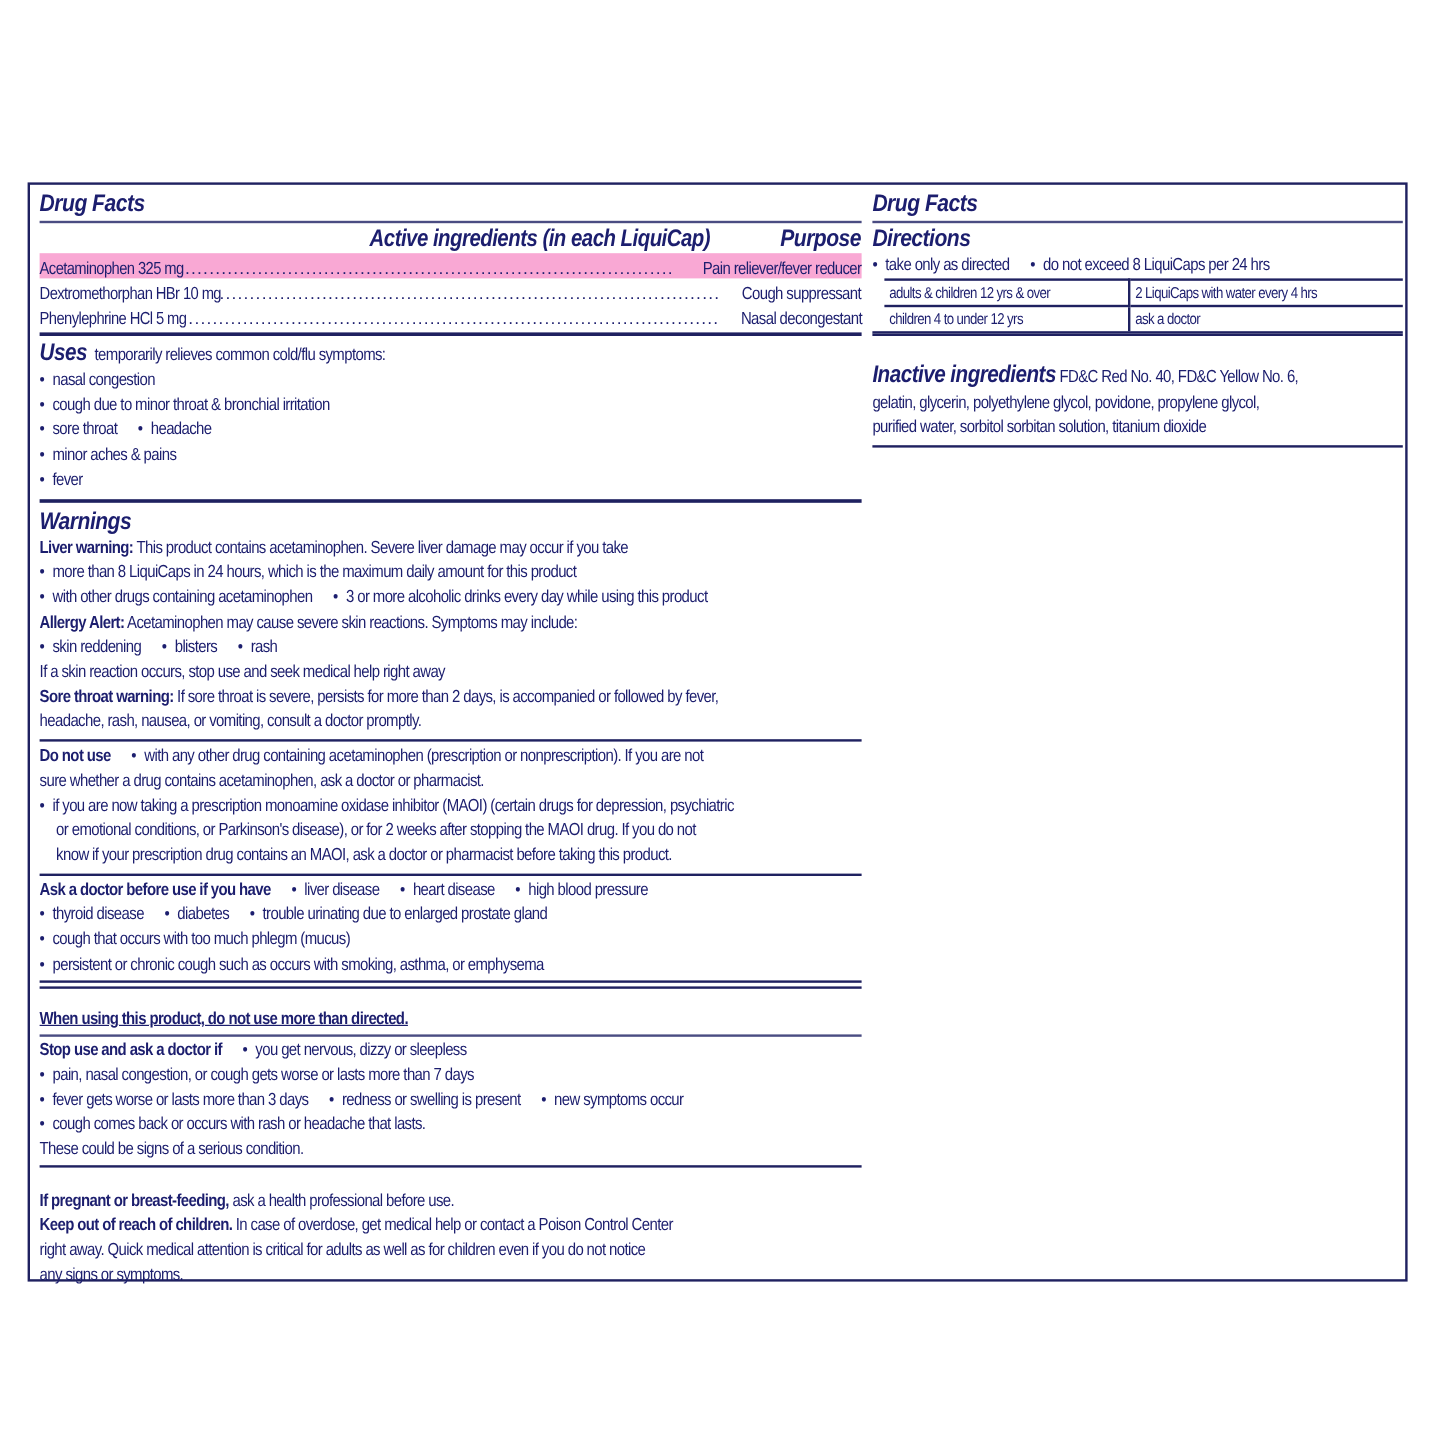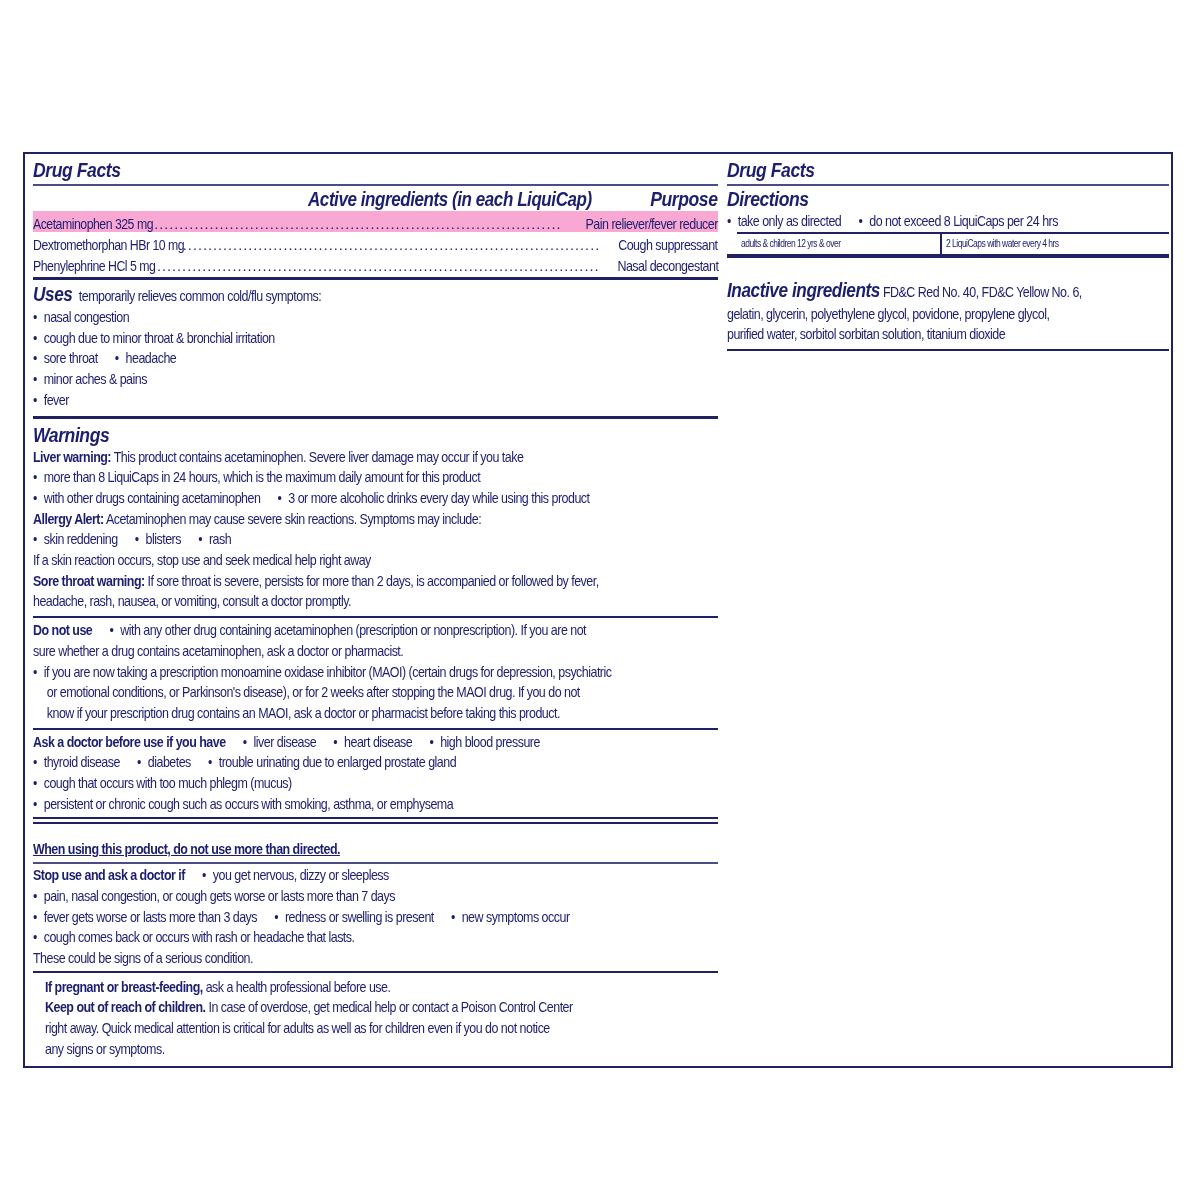--- a/index.html
+++ b/index.html
@@ -19,21 +19,21 @@
   .txt { font-size:14.5px; line-height:20.7px; letter-spacing:-0.6px; white-space:nowrap;
          transform:scaleX(0.86); transform-origin:left; display:block; }
   .b { font-weight:bold; }
   .ai-head { display:flex; justify-content:flex-end; align-items:flex-end; height:24px; }
   .ai-row { display:flex; align-items:flex-end; height:21px; font-size:14.5px; letter-spacing:-0.6px; }
   .ai-row.hl { background:#f9a8d4; }
   .ai-row .name, .ai-row .purp { white-space:nowrap; display:inline-block; }
   .ai-row .dots { flex:1; overflow:hidden; white-space:nowrap; margin:0 3px; letter-spacing:1px; }
   .bul::before { content:"\2022"; margin-right:8px; }
   .gap { display:inline-block; width:20px; }
-  table.dir { border-collapse:collapse; width:100%; font-size:10px; letter-spacing:-0.6px; }
+  table.dir { border-collapse:collapse; width:100%; font-size:13px; letter-spacing:-0.6px; }
   table.dir td { border-top:2px solid #1f2160; padding:0 4px; height:20px; white-space:nowrap; }
   table.dir td:first-child { border-right:2px solid #1f2160; width:195px; }
 </style>
 </head>
 <body>
 
 <div class="frame">
 
   <div class="col-left">
     <div class="h-title">Drug Facts</div>
@@ -113,41 +113,45 @@
 
     <div>
       <span class="txt"><span class="b">Stop use and ask a doctor if</span><span class="gap"></span><span class="bul">you get nervous, dizzy or sleepless</span></span>
       <span class="txt bul">pain, nasal congestion, or cough gets worse or lasts more than 7 days</span>
       <span class="txt"><span class="bul">fever gets worse or lasts more than 3 days</span><span class="gap"></span><span class="bul">redness or swelling is present</span><span class="gap"></span><span class="bul">new symptoms occur</span></span>
       <span class="txt bul">cough comes back or occurs with rash or headache that lasts.</span>
       <span class="txt">These could be signs of a serious condition.</span>
     </div>
     <div class="rule" style="margin-top:2px;"></div>
 
-    <div style="padding-top:4px;margin-left:12px;">
+    <div style="padding-top:18px;">
       <span class="txt"><span class="b">If pregnant or breast-feeding,</span> <span>ask a health professional before use.</span></span>
       <span class="txt"><span class="b">Keep out of reach of children.</span> <span>In case of overdose, get medical help or contact a Poison Control Center</span></span>
       <span class="txt">right away. Quick medical attention is critical for adults as well as for children even if you do not notice</span>
       <span class="txt">any signs or symptoms.</span>
     </div>
   </div>
 
   <div class="col-right">
     <div class="h-title">Drug Facts</div>
     <div class="rule-thin"></div>
 
     <div>
       <div class="h-title" style="line-height:24px;">Directions</div>
       <span class="txt"><span class="bul">take only as directed</span><span class="gap"></span><span class="bul">do not exceed 8 LiquiCaps per 24 hrs</span></span>
       <table class="dir" style="margin-left:10px;width:432px;">
         <tbody>
             <tr>
           <td><span class="sq">adults &amp; children 12 yrs &amp; over</span></td>
           <td><span class="sq">2 LiquiCaps with water every 4 hrs</span></td>
         </tr>
+        <tr>
+          <td><span class="sq">children 4 to under 12 yrs</span></td>
+          <td><span class="sq">ask a doctor</span></td>
+        </tr>
       </tbody>
         </table>
     </div>
     <div class="rule"></div>
 
     <div class="rule"></div>
 
     <div style="padding-top:20px;">
       <span class="txt" style="line-height:24px;"><span class="h-big">Inactive ingredients</span> <span>FD&amp;C Red No. 40, FD&amp;C Yellow No. 6,</span></span>
       <span class="txt">gelatin, glycerin, polyethylene glycol, povidone, propylene glycol,</span>

